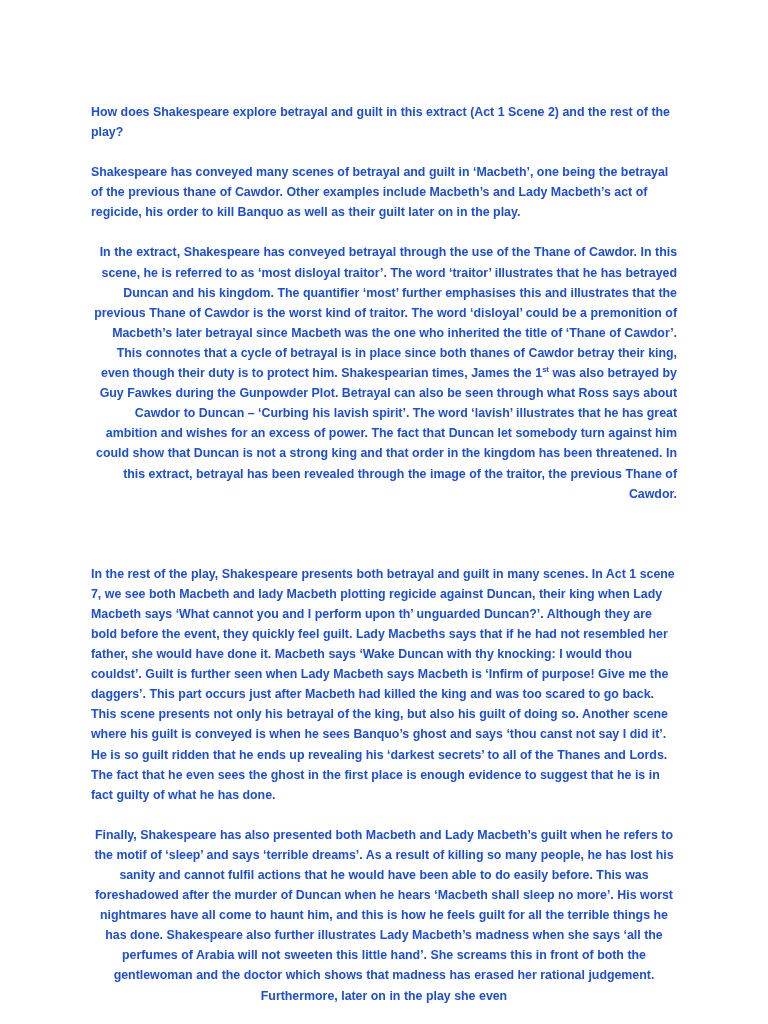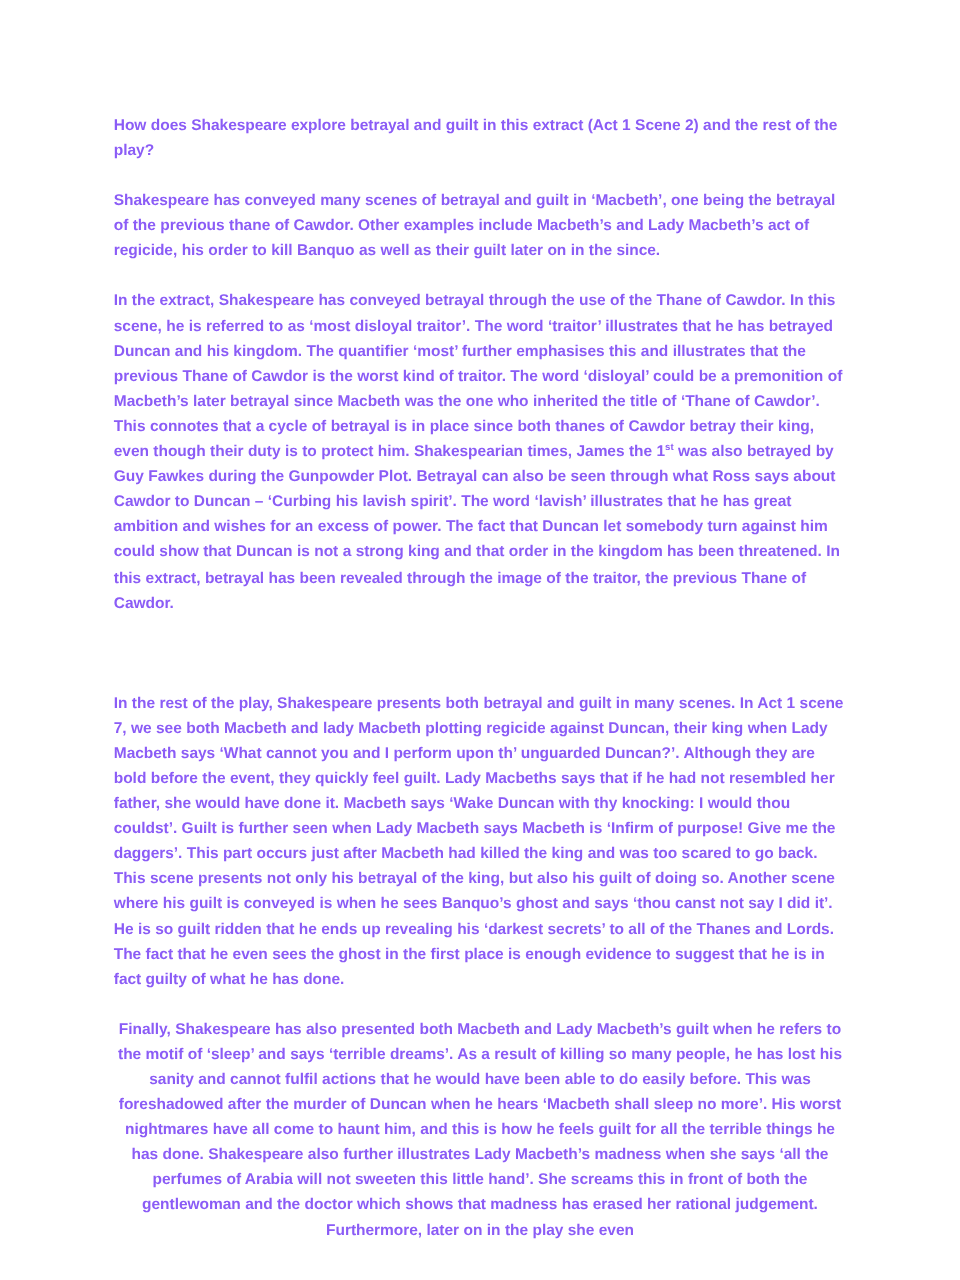--- a/index.html
+++ b/index.html
@@ -21,52 +21,53 @@
     background: #ffffff;
     box-sizing: border-box;
   }
   .doc-body {
     position: absolute;
     left: 91px;
     top: 86px;
     width: 586px;
   }
   p.para {
-    margin: 4px 0 20px 0;
+    margin: 16px 0 20px 0;
     font-size: 12.4px;
     line-height: 20.1px;
     font-weight: 700;
-    color: #8b5cf6;
+    color: #1d4ed8;
     text-align: left;
     letter-spacing: -0.02px;
     word-spacing: 0.1px;
   }
   p.para.gap-large {
     margin-bottom: 60px;
+    text-align: right;
   }
   p.para.last {
     margin-bottom: 0;
     text-align: center;
   }
   sup.ord {
     font-size: 0.62em;
     vertical-align: super;
     line-height: 0;
     font-weight: 700;
   }
 </style>
 </head>
 <body>
 
 <div class="page">
   <div class="doc-body">
 
     <p class="para">How does Shakespeare explore betrayal and guilt in this extract (Act 1 Scene 2) and the rest of the play?</p>
 
-    <p class="para">Shakespeare has conveyed many scenes of betrayal and guilt in ‘Macbeth’, one being the betrayal of the previous thane of Cawdor. Other examples include Macbeth’s and Lady Macbeth’s act of regicide, his order to kill Banquo as well as their guilt later on in the since.</p>
+    <p class="para">Shakespeare has conveyed many scenes of betrayal and guilt in ‘Macbeth’, one being the betrayal of the previous thane of Cawdor. Other examples include Macbeth’s and Lady Macbeth’s act of regicide, his order to kill Banquo as well as their guilt later on in the play.</p>
 
     <p class="para gap-large"><span>In the extract, Shakespeare has conveyed betrayal through the use of the Thane of Cawdor. In this scene, he is referred to as ‘most disloyal traitor’. The word ‘traitor’ illustrates that he has betrayed Duncan and his kingdom. The quantifier ‘most’ further emphasises this and illustrates that the previous Thane of Cawdor is the worst kind of traitor. The word ‘disloyal’ could be a premonition of Macbeth’s later betrayal since Macbeth was the one who inherited the title of ‘Thane of Cawdor’. This connotes that a cycle of betrayal is in place since both thanes of Cawdor betray their king, even though their duty is to protect him. Shakespearian times, James the 1</span><sup class="ord">st</sup><span> was also betrayed by Guy Fawkes during the Gunpowder Plot. Betrayal can also be seen through what Ross says about Cawdor to Duncan – ‘Curbing his lavish spirit’. The word ‘lavish’ illustrates that he has great ambition and wishes for an excess of power. The fact that Duncan let somebody turn against him could show that Duncan is not a strong king and that order in the kingdom has been threatened. In this extract, betrayal has been revealed through the image of the traitor, the previous Thane of Cawdor.</span></p>
 
     <p class="para">In the rest of the play, Shakespeare presents both betrayal and guilt in many scenes. In Act 1 scene 7, we see both Macbeth and lady Macbeth plotting regicide against Duncan, their king when Lady Macbeth says ‘What cannot you and I perform upon th’ unguarded Duncan?’. Although they are bold before the event, they quickly feel guilt. Lady Macbeths says that if he had not resembled her father, she would have done it. Macbeth says ‘Wake Duncan with thy knocking: I would thou couldst’. Guilt is further seen when Lady Macbeth says Macbeth is ‘Infirm of purpose! Give me the daggers’. This part occurs just after Macbeth had killed the king and was too scared to go back. This scene presents not only his betrayal of the king, but also his guilt of doing so. Another scene where his guilt is conveyed is when he sees Banquo’s ghost and says ‘thou canst not say I did it’. He is so guilt ridden that he ends up revealing his ‘darkest secrets’ to all of the Thanes and Lords. The fact that he even sees the ghost in the first place is enough evidence to suggest that he is in fact guilty of what he has done.</p>
 
     <p class="para last">Finally, Shakespeare has also presented both Macbeth and Lady Macbeth’s guilt when he refers to the motif of ‘sleep’ and says ‘terrible dreams’. As a result of killing so many people, he has lost his sanity and cannot fulfil actions that he would have been able to do easily before. This was foreshadowed after the murder of Duncan when he hears ‘Macbeth shall sleep no more’. His worst nightmares have all come to haunt him, and this is how he feels guilt for all the terrible things he has done. Shakespeare also further illustrates Lady Macbeth’s madness when she says ‘all the perfumes of Arabia will not sweeten this little hand’. She screams this in front of both the gentlewoman and the doctor which shows that madness has erased her rational judgement. Furthermore, later on in the play she even</p>
 
   </div>
 </div>
 

